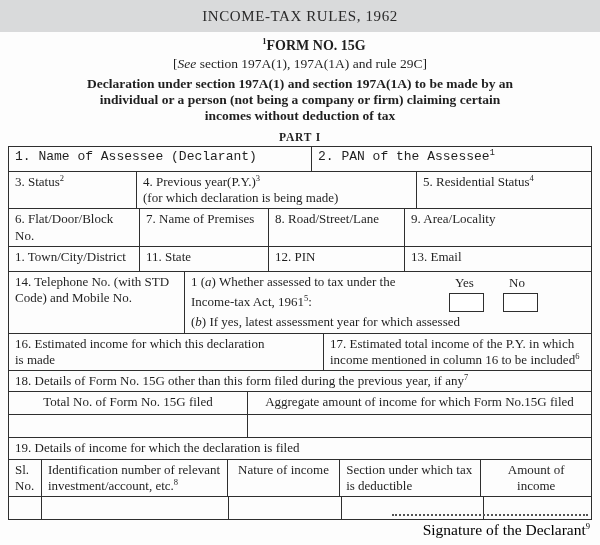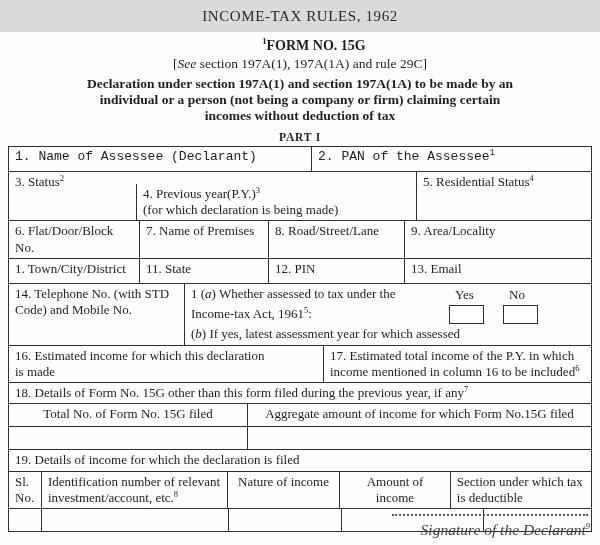--- a/index.html
+++ b/index.html
@@ -36,24 +36,24 @@
   .l3 { margin-bottom:0; margin-top:2px; }
   .opt { position:absolute; top:3px; font-size:13px; }
   .yes-lbl { left:270px; }
   .no-lbl  { left:324px; }
   .box { position:absolute; top:21px; width:33px; height:17px; border:1.6px solid #2f2f2f; background:#fff; }
   .yes-box { left:264px; }
   .no-box  { left:318px; }
 
   .sigwrap { position:absolute; right:10px; bottom:6px; width:260px; text-align:right; }
   .dots { width:196px; margin:0 2px 0 auto; border-bottom:2.2px dotted #555; height:8px; }
-  .sig { font-style:italic; font-size:15.5px; margin-top:5px; color:#404040; }
+  .sig { font-size:15.5px; margin-top:5px; color:#000000; }
 
   
-  .w302{width:302px;} .w127{width:127px;} .w280{width:280px;margin-top:12px;}
+  .w302{width:302px;} .w127{width:127px;} .w280{width:280px;}
   .w130{width:130px;} .w129{width:129px;} .w136{width:136px;}
   .w175{width:175px;} .w314{width:314px;font-family:Liberation Serif, serif;} .w238{width:238px;}
   .w32{width:32px;}  .w187{width:187px;} .w113{width:113px;} .w142{width:142px;}
 
   .h24{min-height:24px;} .h28{min-height:28px;} .h50{min-height:50px;}
   .h34{min-height:34px;} .h20{min-height:20px;} .h22{min-height:22px;}
   .h18{min-height:18px;} .h32{min-height:32px;}
 </style>
 </head>
 <body>
@@ -138,23 +138,23 @@
     <div class="row">
       <div class="cell flex1 h18"><span>19. Details of income for which the declaration is filed</span></div>
     </div>
 
     <div class="row">
       <div class="cell w32 h32"><span class="pre">Sl.
 No.</span></div>
       <div class="cell w187 h32"><span class="pre">Identification number of relevant
 investment/account, etc.</span><sup class="fn">8</sup></div>
       <div class="cell w113 h32 ctr"><span>Nature of income</span></div>
-      <div class="cell flex1 h32 ctr"><span>Amount of income</span></div>
       <div class="cell w142 h32"><span class="pre">Section under which tax
 is deductible</span></div>
+      <div class="cell flex1 h32 ctr"><span>Amount of income</span></div>
     </div>
 
     <div class="row">
       <div class="cell w32 h22"></div>
       <div class="cell w187 h22"></div>
       <div class="cell w113 h22"></div>
       <div class="cell w142 h22"></div>
       <div class="cell flex1 h22"></div>
     </div>
 

